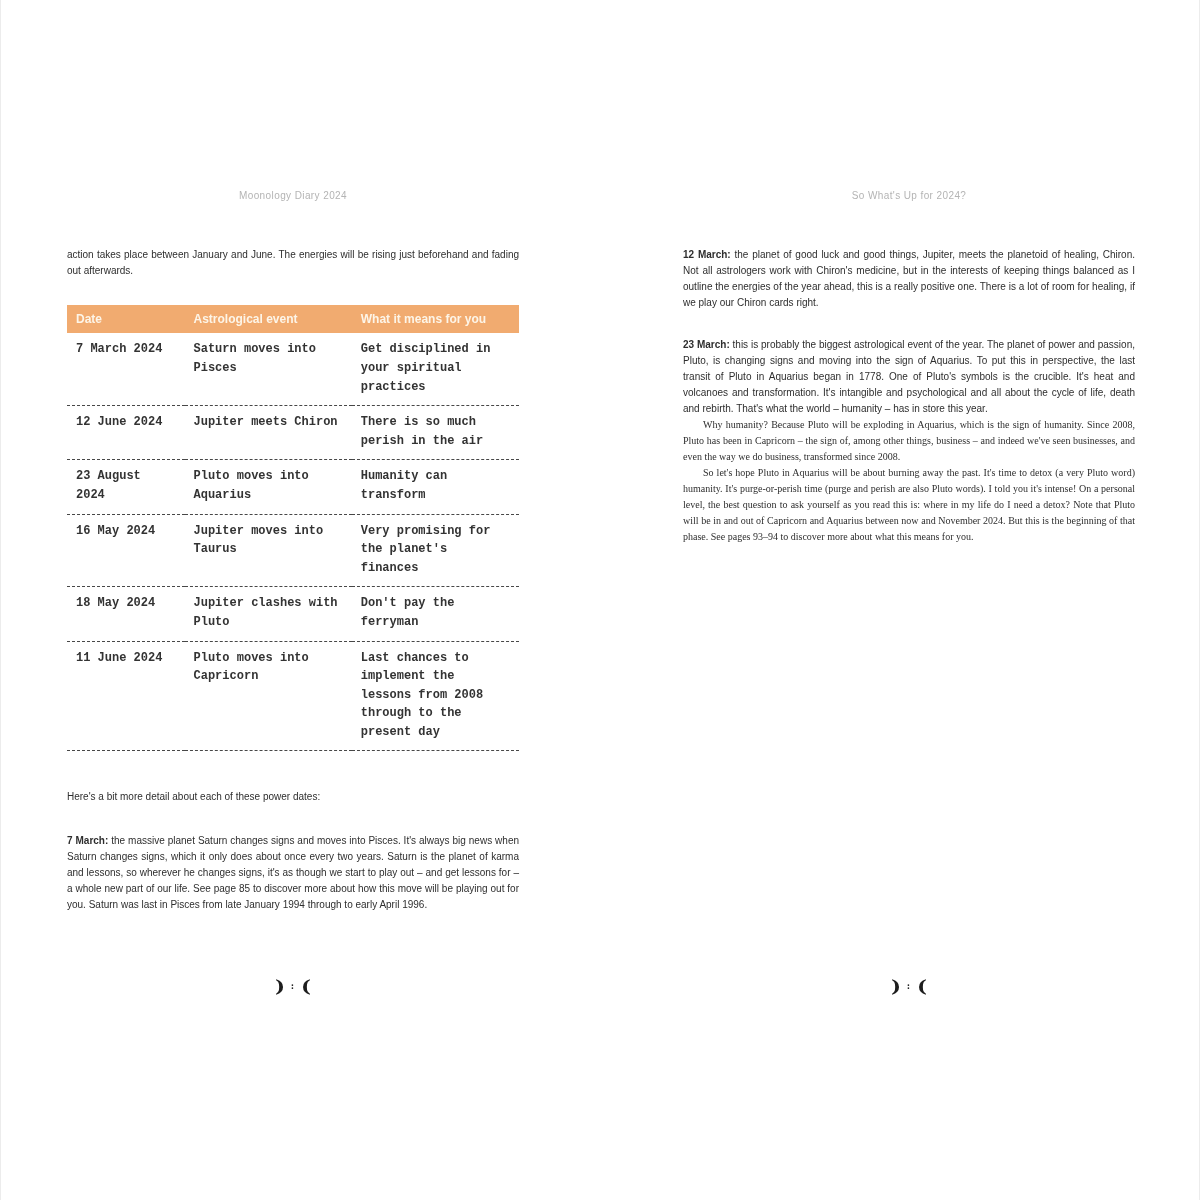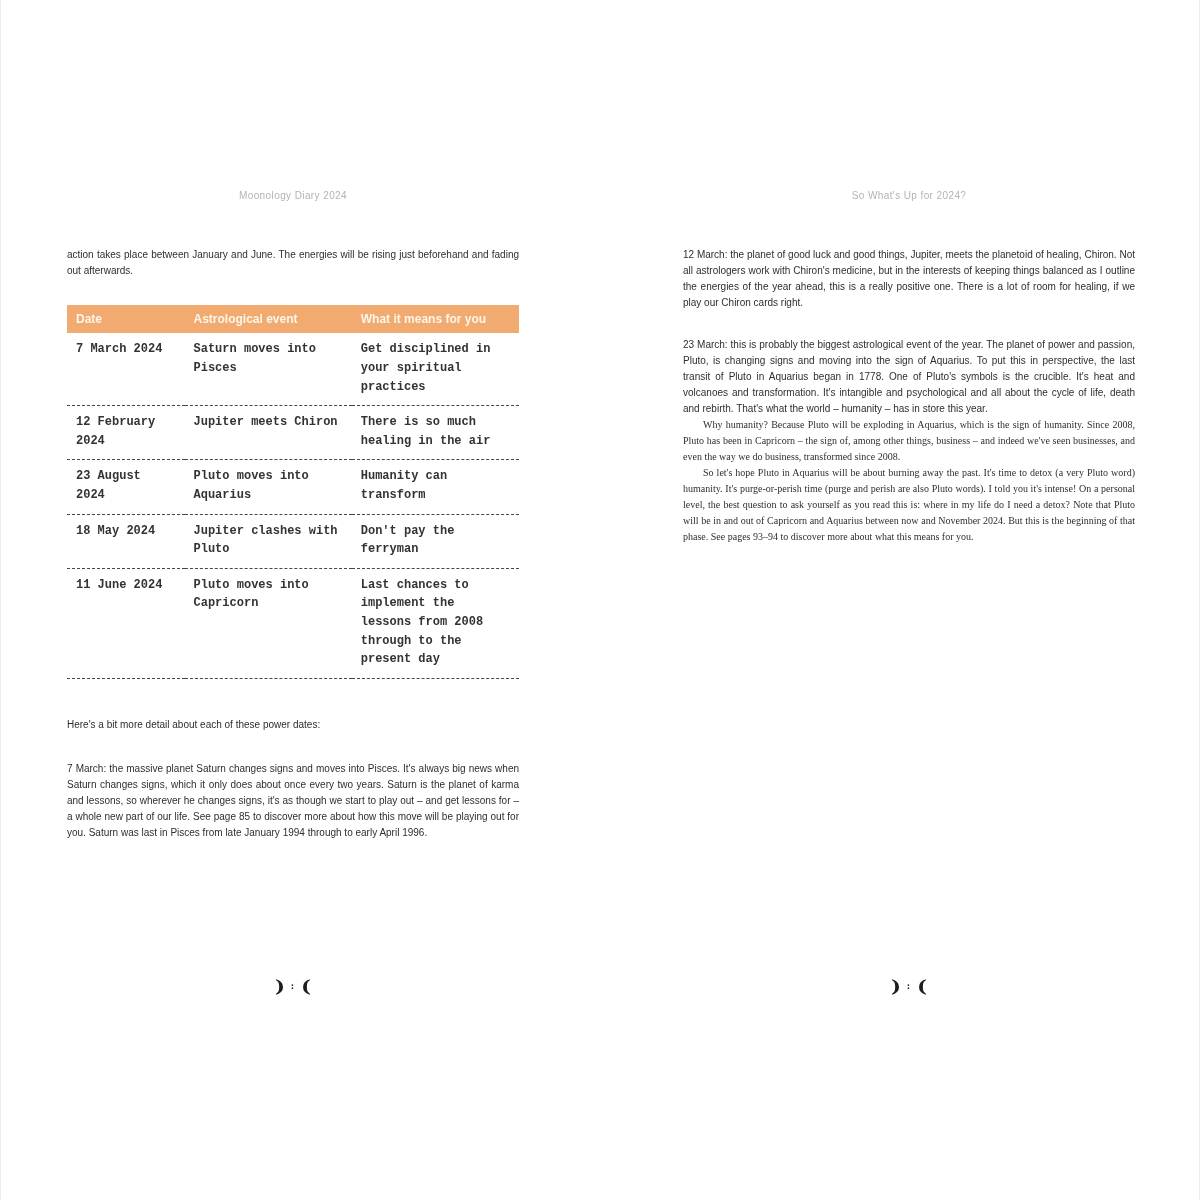--- a/index.html
+++ b/index.html
@@ -28,21 +28,21 @@
     margin-bottom: 46px;
   }
   .body-text {
     font-size: 10px;
     line-height: 1.6;
     text-align: justify;
     color: #2e2e2e;
   }
   .mb-lg { margin-bottom: 26px; }
   .mb-md { margin-bottom: 28px; }
-  .para-label { font-weight: normal; }
+  .para-label { font-weight: bold; }
   .indent { text-indent: 20px; font-family: Liberation Serif, serif; }
 
   table.events {
     width: 100%;
     border-collapse: collapse;
     margin-bottom: 38px;
     table-layout: fixed;
   }
   table.events thead th {
     background: #f1ab70;
@@ -113,28 +113,33 @@
           <th>What it means for you</th>
         </tr>
       </thead>
       <tbody>
         <tr>
           <td>7 March 2024</td>
           <td>Saturn moves into Pisces</td>
           <td>Get disciplined in your spiritual practices</td>
         </tr>
         <tr>
-          <td>12 February 2024</td>
+          <td>12 June 2024</td>
           <td>Jupiter meets Chiron</td>
-          <td>There is so much healing in the air</td>
+          <td>There is so much perish in the air</td>
         </tr>
         <tr>
           <td>23 August 2024</td>
           <td>Pluto moves into Aquarius</td>
           <td>Humanity can transform</td>
+        </tr>
+        <tr>
+          <td>16 May 2024</td>
+          <td>Jupiter moves into Taurus</td>
+          <td>Very promising for the planet's finances</td>
         </tr>
         <tr>
           <td>18 May 2024</td>
           <td>Jupiter clashes with Pluto</td>
           <td>Don't pay the ferryman</td>
         </tr>
         <tr>
           <td>11 June 2024</td>
           <td>Pluto moves into Capricorn</td>
           <td>Last chances to implement the lessons from 2008 through to the present day</td>

